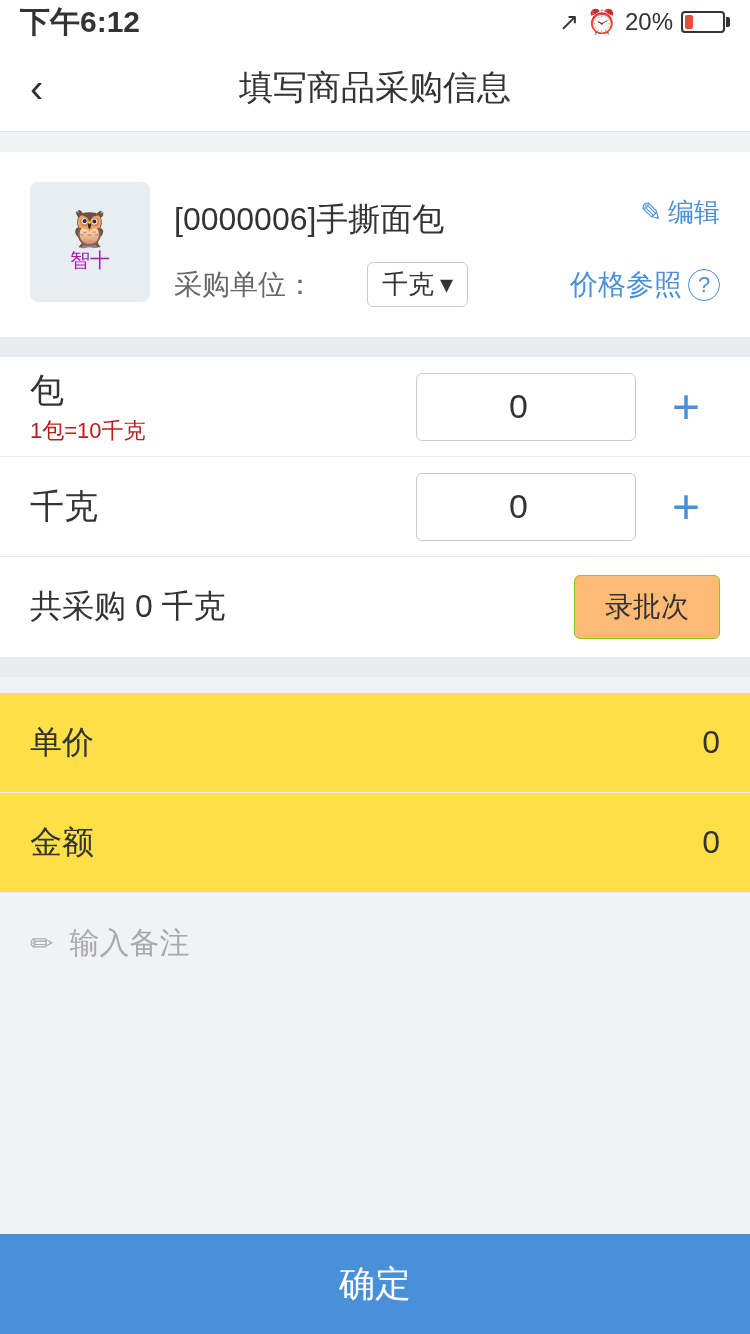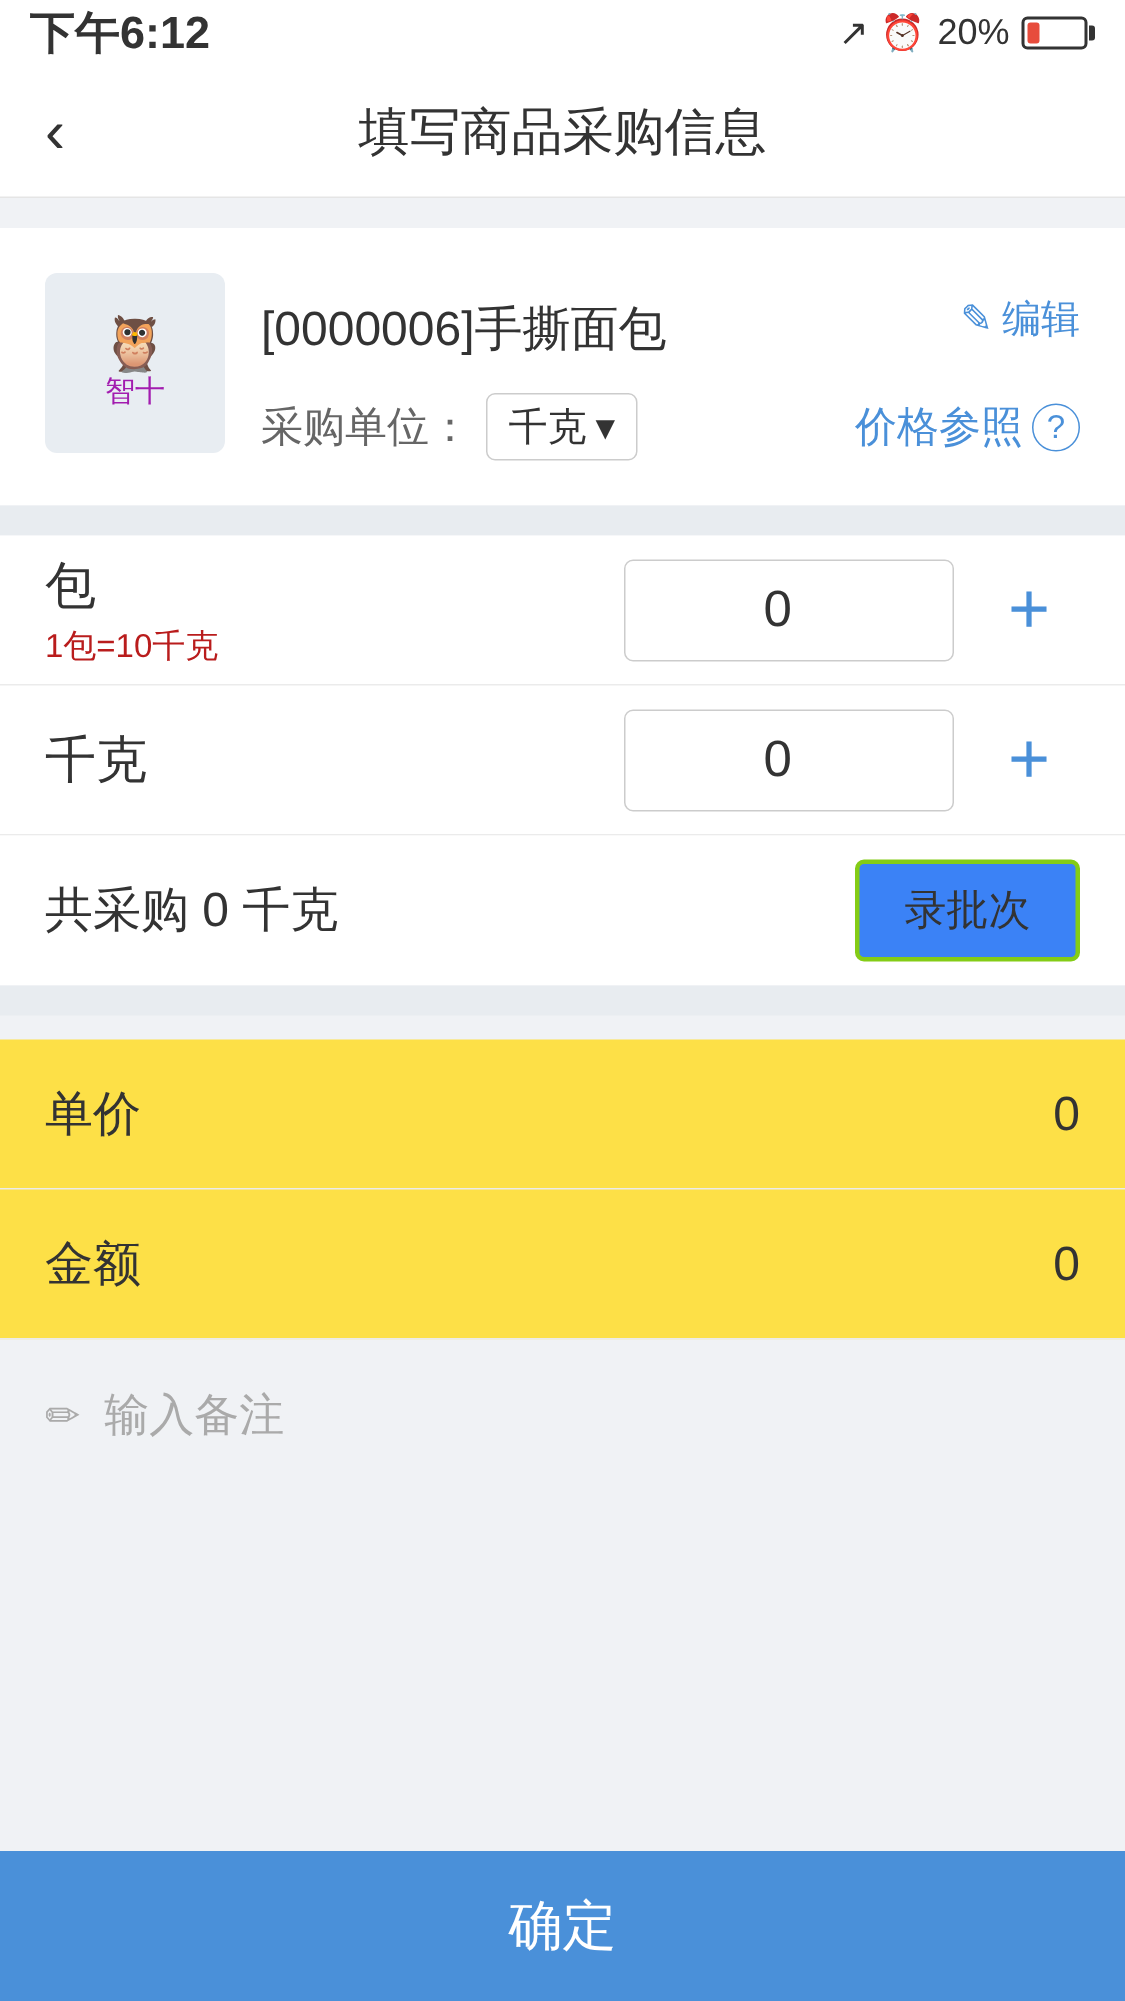--- a/index.html
+++ b/index.html
@@ -240,26 +240,26 @@
     
     .total-row {
       display: flex;
       align-items: center;
       justify-content: space-between;
       padding: 0 30px;
       height: 100px;
       background: #fff;
     }
     .record-btn {
-      border: 3px solid #84cc16;
+      border: 1px solid #84cc16;
       border-radius: 6px;
       padding: 12px 30px;
       font-size: 28px;
       color: #333;
-      background: #3b82f6;
+      background: #fdba74;
       cursor: pointer;
     }
 
     
     .info-section {
       background: #fde047;
       margin-top: 16px;
     }
     .info-row {
       display: flex;
@@ -351,21 +351,21 @@
   </div>
   <div class="product-info">
     <div class="product-name-row">
       <span class="product-name">[0000006]手撕面包</span>
       <span class="edit-btn">
         <span>✎</span>
         <span>编辑</span>
       </span>
     </div>
     <div class="unit-row">
-      <div style="display:flex;align-items:center;">
+      <div style="display:flex;align-items:center;gap:43px;">
         <span class="unit-label">采购单位：</span>
         <div class="unit-select">
           <span>千克</span>
           <span>▾</span>
         </div>
       </div>
       <div class="price-ref">
         <span>价格参照</span>
         <span style="width:32px;height:32px;border:1.5px solid #4a90d9;border-radius:50%;display:flex;align-items:center;justify-content:center;font-size:22px;">?</span>
       </div>

